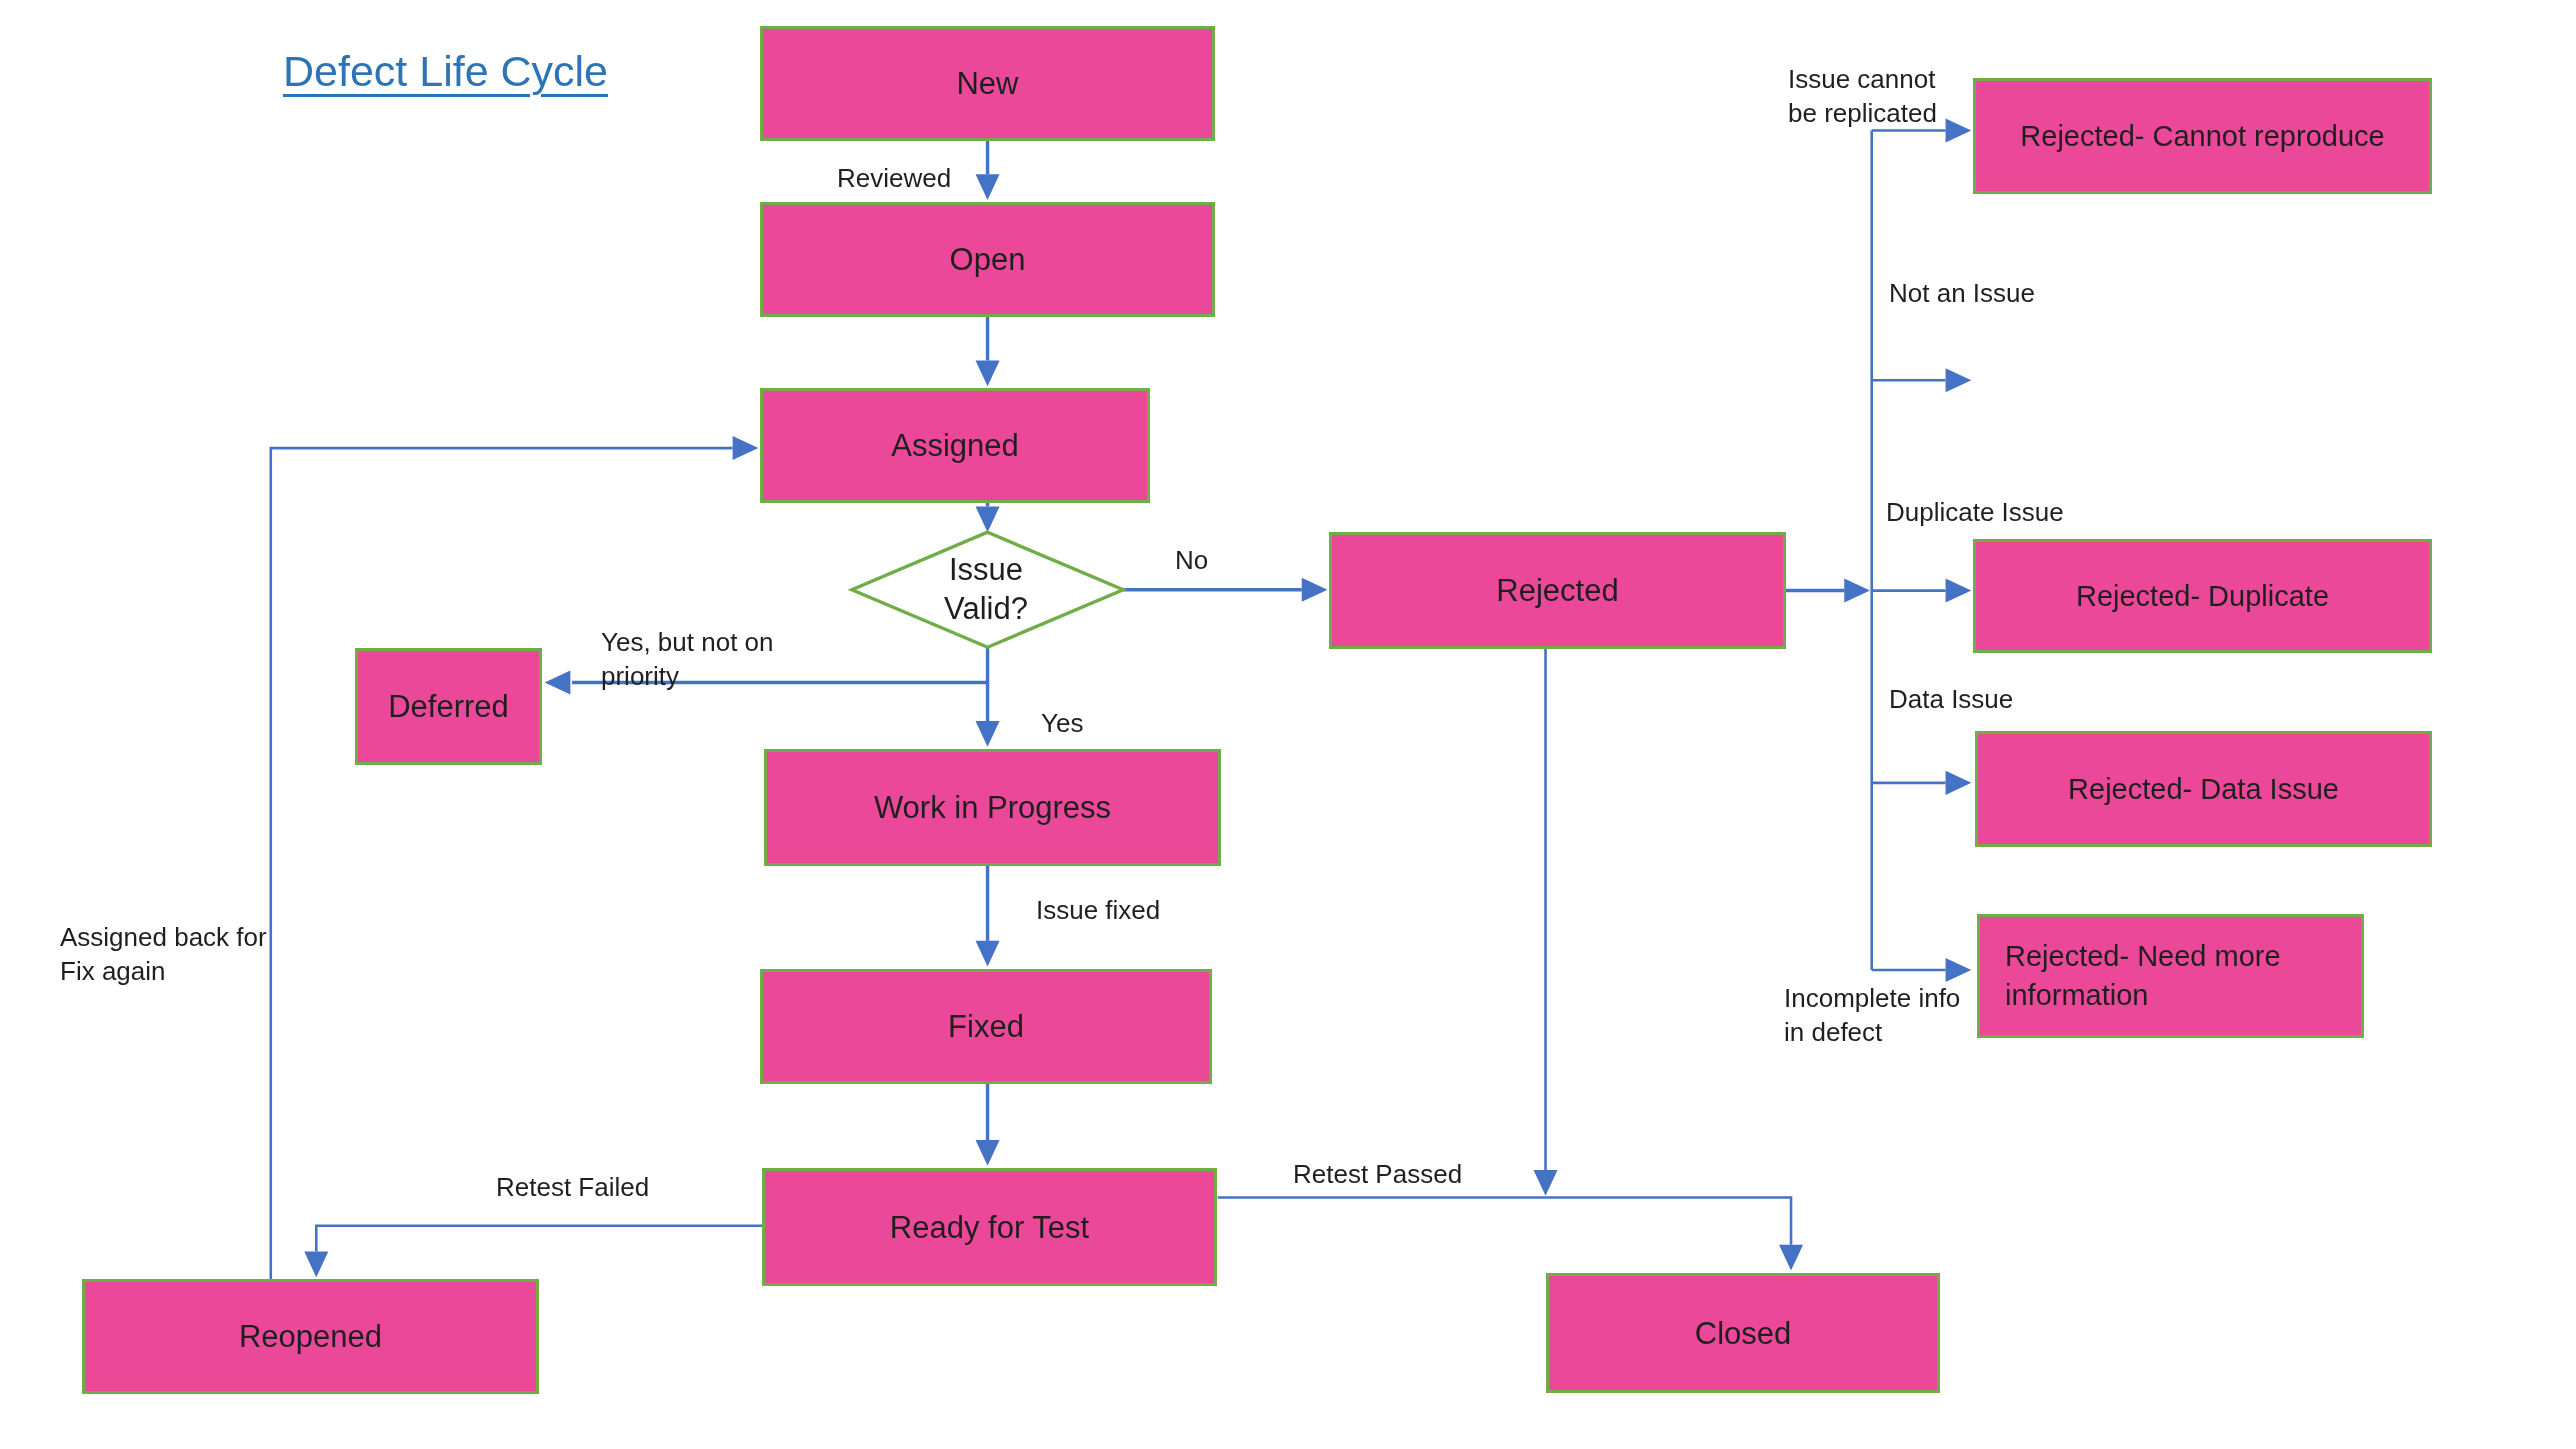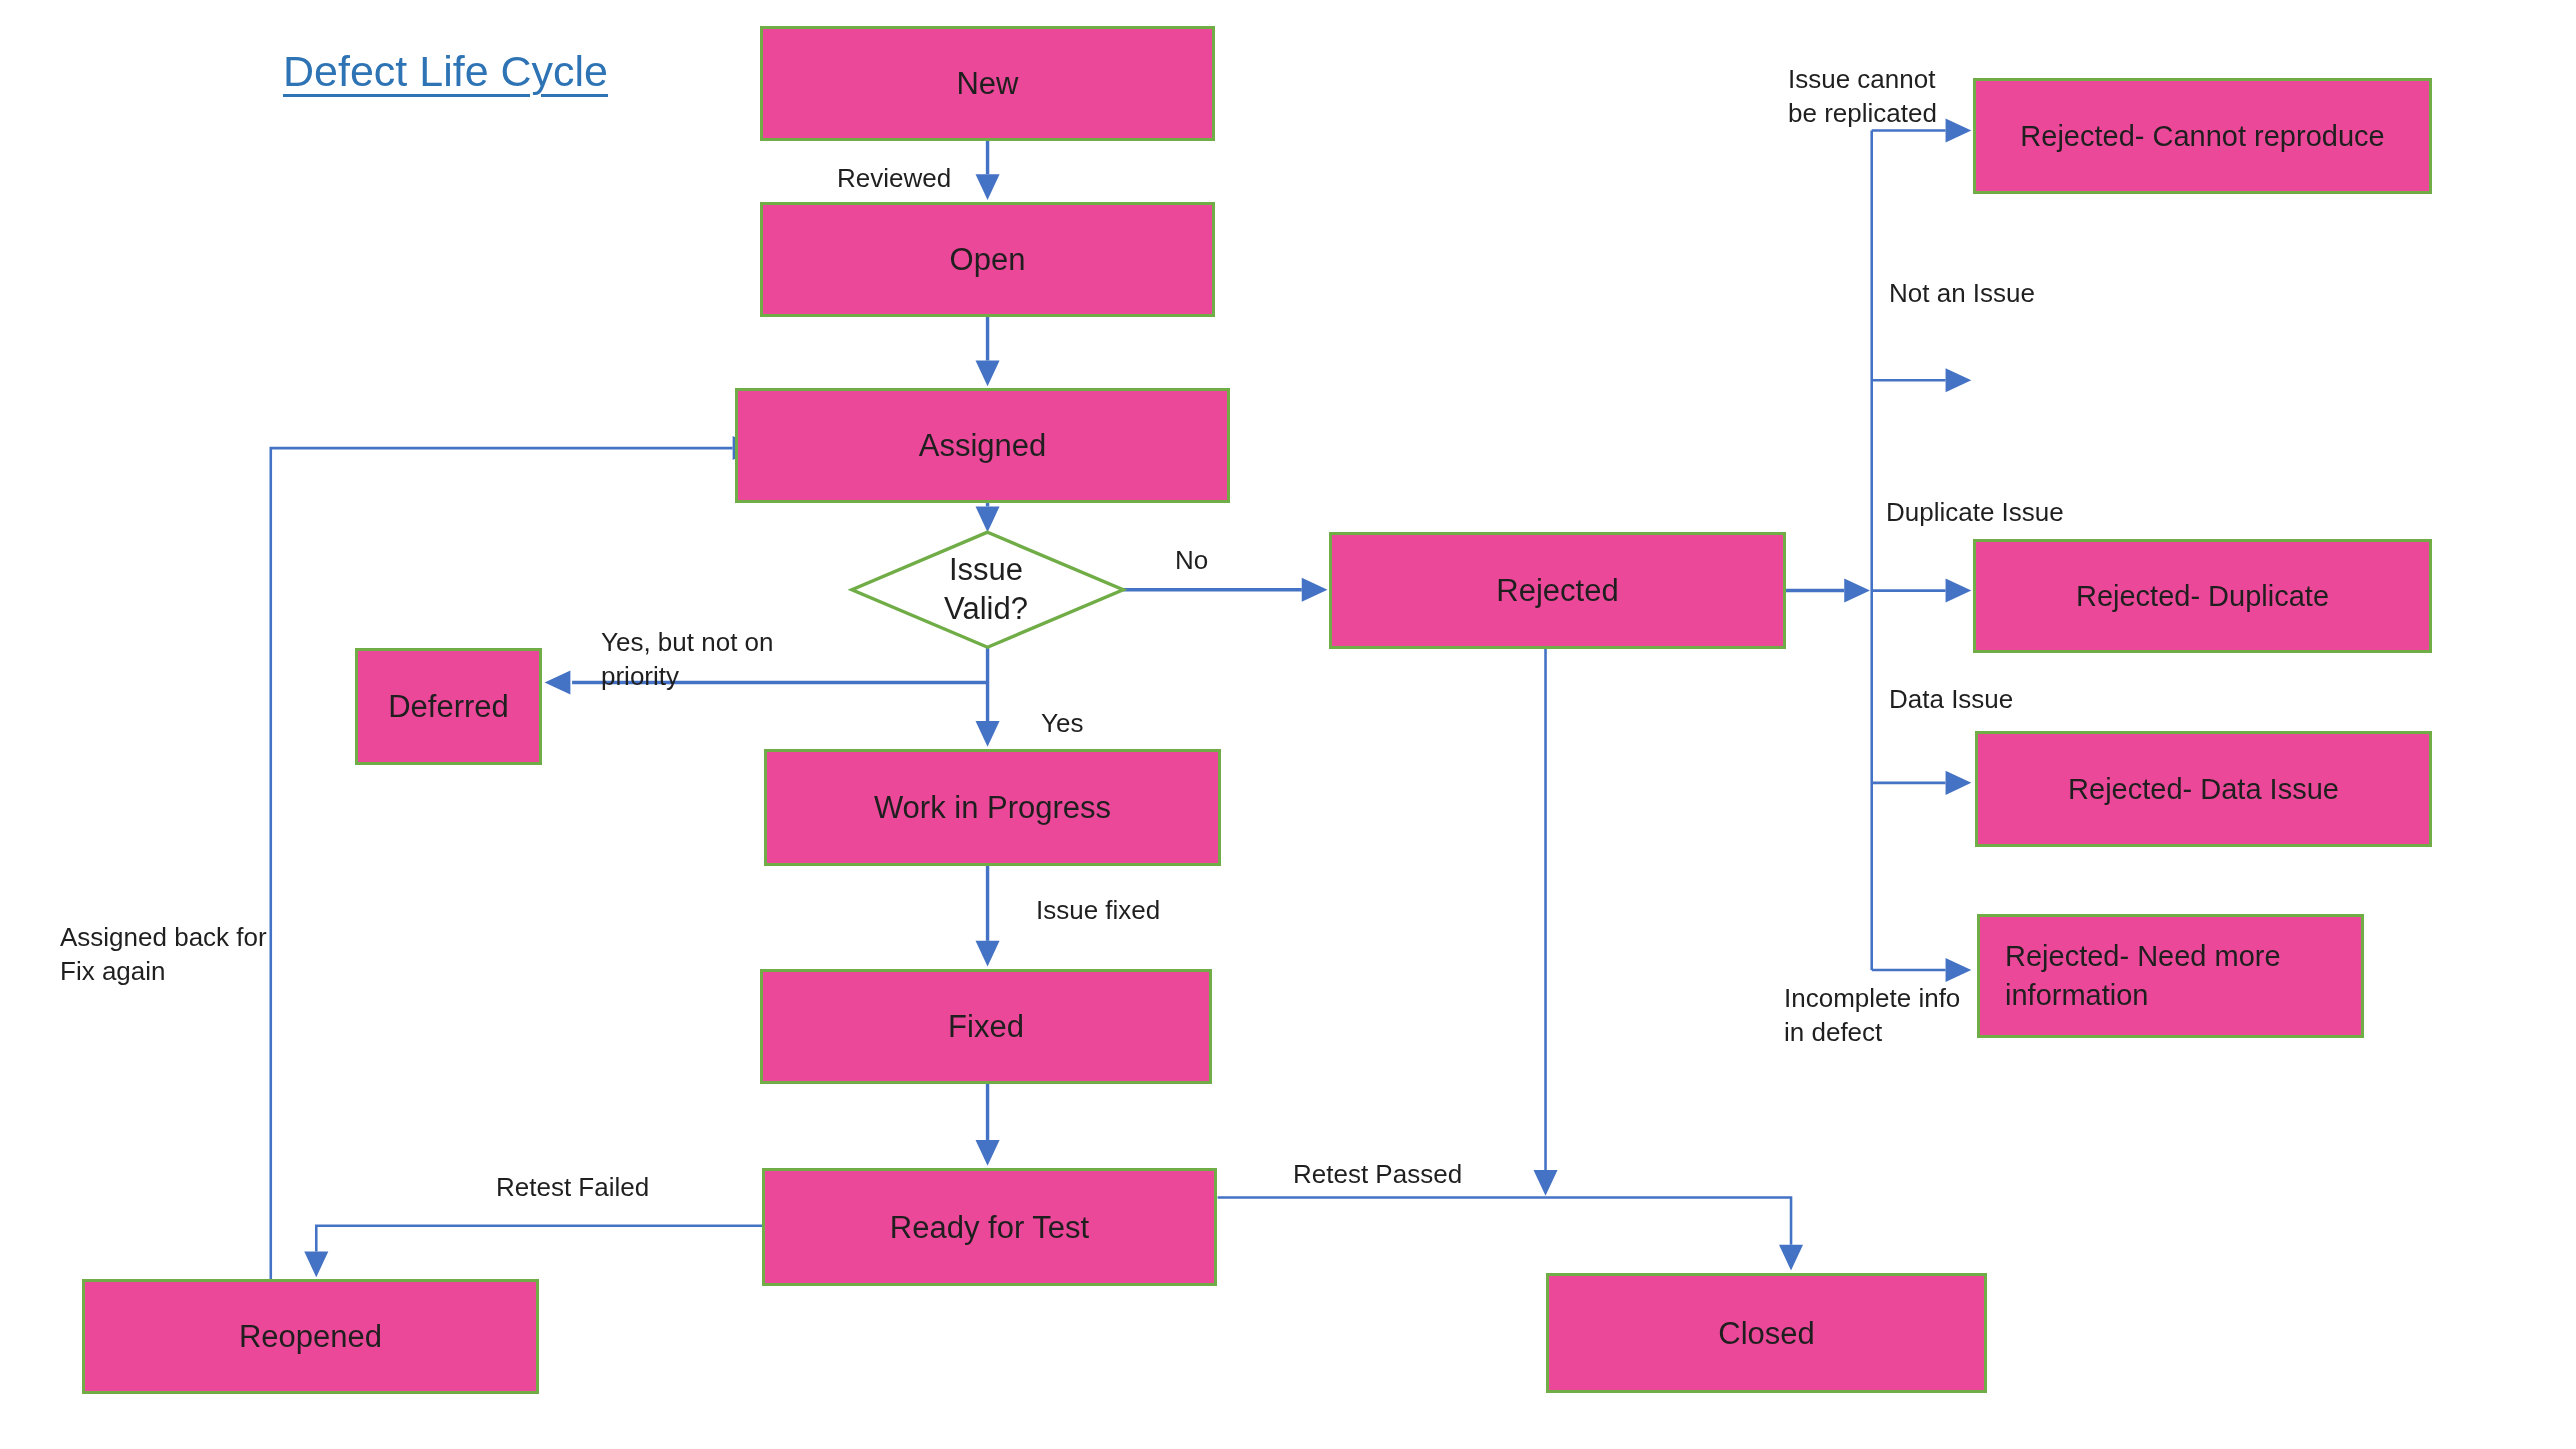--- a/index.html
+++ b/index.html
@@ -99,21 +99,21 @@
   </svg>
 
   <div class="title">Defect Life Cycle</div>
 
   <div class="node" style="left:760px;top:26px;width:455px;height:115px">
     <span>New</span>
   </div>
   <div class="node" style="left:760px;top:202px;width:455px;height:115px">
     <span>Open</span>
   </div>
-  <div class="node" style="left:735px;top:388px;width:495px;height:115px">
+  <div class="node" style="left:760px;top:388px;width:390px;height:115px">
     <span>Assigned</span>
   </div>
 
   <div class="diamond-label">
     <div>Issue</div>
     <div>Valid?</div>
   </div>
 
   <div class="node" style="left:355px;top:648px;width:187px;height:117px">
     <span>Deferred</span>
@@ -126,21 +126,21 @@
   </div>
   <div class="node" style="left:760px;top:969px;width:452px;height:115px">
     <span>Fixed</span>
   </div>
   <div class="node" style="left:762px;top:1168px;width:455px;height:118px">
     <span>Ready for Test</span>
   </div>
   <div class="node" style="left:82px;top:1279px;width:457px;height:115px">
     <span>Reopened</span>
   </div>
-  <div class="node" style="left:1546px;top:1273px;width:441px;height:120px">
+  <div class="node" style="left:1546px;top:1273px;width:394px;height:120px">
     <span>Closed</span>
   </div>
 
   <div class="node rcol" style="left:1973px;top:72px;width:459px;height:116px">
     <span>Rejected- Cannot reproduce</span>
   </div>
   <div class="node rcol" style="left:1973px;top:533px;width:459px;height:114px">
     <span>Rejected- Duplicate</span>
   </div>
   <div class="node rcol" style="left:1975px;top:725px;width:457px;height:116px">

